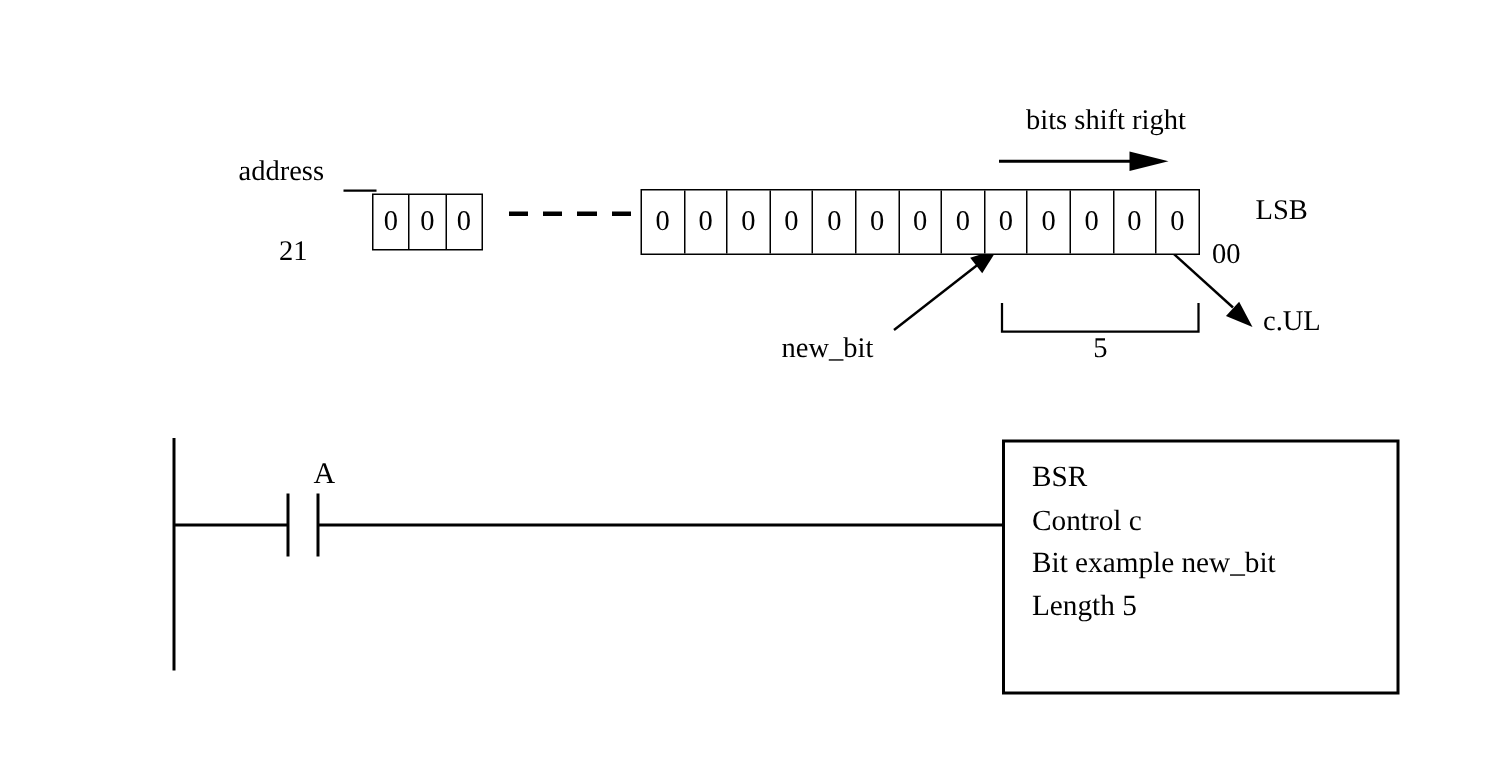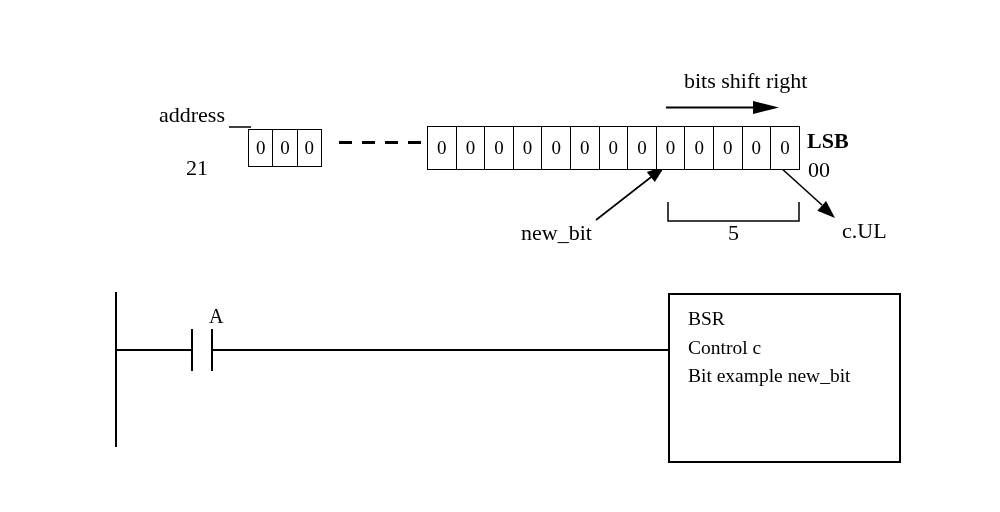--- a/index.html
+++ b/index.html
@@ -5,21 +5,21 @@
   html,body{margin:0;padding:0;background:#fff;}
   .canvas{
     position:relative;
     width:1000px;height:512px;
     background:#ffffff;
     font-family:"Liberation Serif","DejaVu Serif",serif;
     color:#000;
     overflow:hidden;
   }
   .lines{position:absolute;left:0;top:0;width:1000px;height:512px;}
-  .lbl{position:absolute;font-size:22px;line-height:21px;white-space:nowrap;}
+  .lbl{position:absolute;font-size:19px;line-height:21px;white-space:nowrap;}
   
   .bitbox{position:absolute;display:flex;border:1px solid #000;background:#fff;}
   .bitbox .cell{
     display:flex;align-items:center;justify-content:center;
     border-right:1px solid #000;
     font-size:19px;
   }
   .bitbox .cell:last-child{border-right:none;}
   .box-left{left:248px;top:129px;height:36px;}
   .box-left .cell{width:23.3px;}
@@ -27,21 +27,21 @@
   .box-right .cell{width:27.6px;}
   
   .dashes{
     position:absolute;left:339px;top:141px;width:83px;height:2.5px;
     background:repeating-linear-gradient(90deg,#000 0 13px,transparent 13px 23px);
   }
   
   .five{left:667px;top:222px;width:133px;text-align:center;}
   
   .bsr-box{
-    position:absolute;left:668px;top:293px;width:233px;height:170px;
+    position:absolute;left:668px;top:293px;width:265px;height:170px;
     border:2px solid #000;background:#fff;
     padding:10px 0 0 18px;box-sizing:border-box;
   }
   .bsr-box .row{font-size:19.5px;line-height:28.6px;white-space:nowrap;}
 </style>
 </head>
 <body>
 
 <div class="canvas">
 
@@ -71,25 +71,25 @@
     <g>
       <line x1="192" y1="329" x2="192" y2="371" stroke="#000" stroke-width="2"></line>
       <line x1="212" y1="329" x2="212" y2="371" stroke="#000" stroke-width="2"></line>
     </g>
     <line x1="212" y1="350" x2="668" y2="350" stroke="#000" stroke-width="2"></line>
   </svg>
 
   <div class="lbl" style="left:159px;top:104px;">address</div>
   <div class="lbl" style="left:186px;top:157px;">21</div>
   <div class="lbl" style="left:684px;top:70px;">bits shift right</div>
-  <div class="lbl" style="left:807px;top:130px;font-weight:bold;">LSB</div>
+  <div class="lbl" style="left:837px;top:130px;">LSB</div>
   <div class="lbl" style="left:808px;top:159px;">00</div>
   <div class="lbl" style="left:521px;top:222px;">new_bit</div>
   <div class="lbl five">5</div>
-  <div class="lbl" style="left:842px;top:220px;">c.UL</div>
+  <div class="lbl" style="left:842px;top:204px;">c.UL</div>
 
   <div class="bitbox box-left">
     <div class="cell">0</div>
     <div class="cell">0</div>
     <div class="cell">0</div>
   </div>
 
   <div class="dashes"></div>
 
   <div class="bitbox box-right">
@@ -107,15 +107,16 @@
     <div class="cell">0</div>
     <div class="cell">0</div>
   </div>
 
   <div class="lbl" style="left:209px;top:306px;font-size:20px;">A</div>
 
   <div class="bsr-box">
     <div class="row">BSR</div>
     <div class="row">Control c</div>
     <div class="row">Bit example new_bit</div>
+    <div class="row">Length 5</div>
   </div>
 
 </div>
 
 </body></html>

